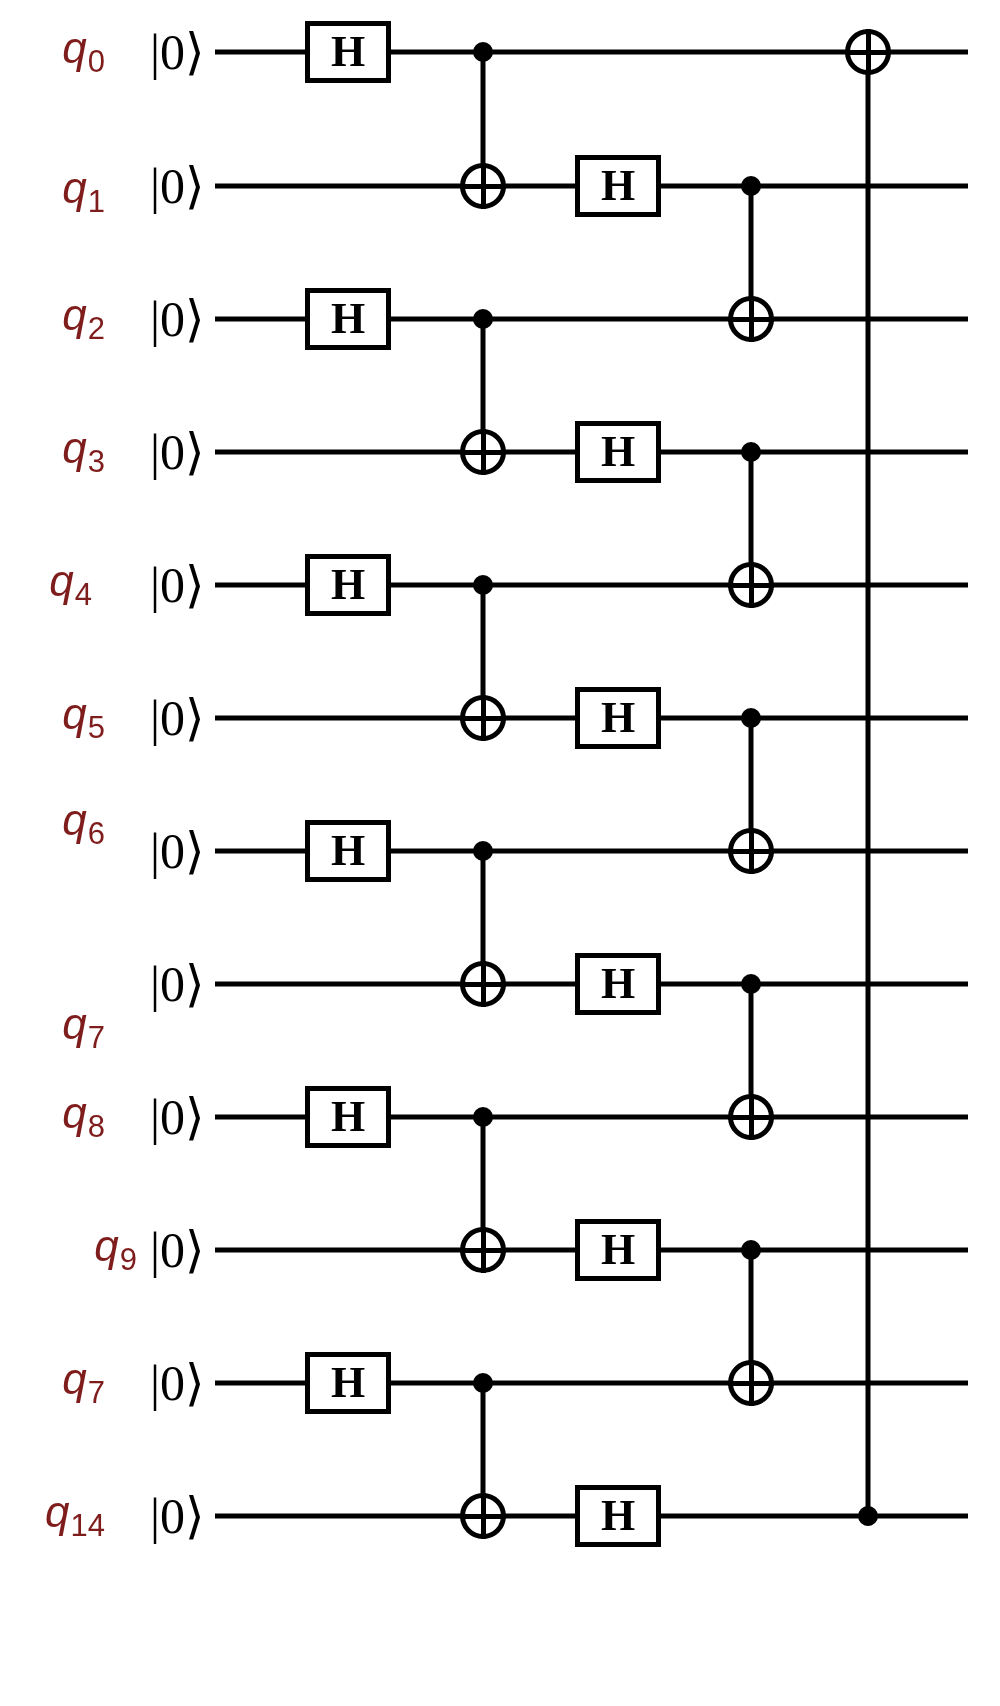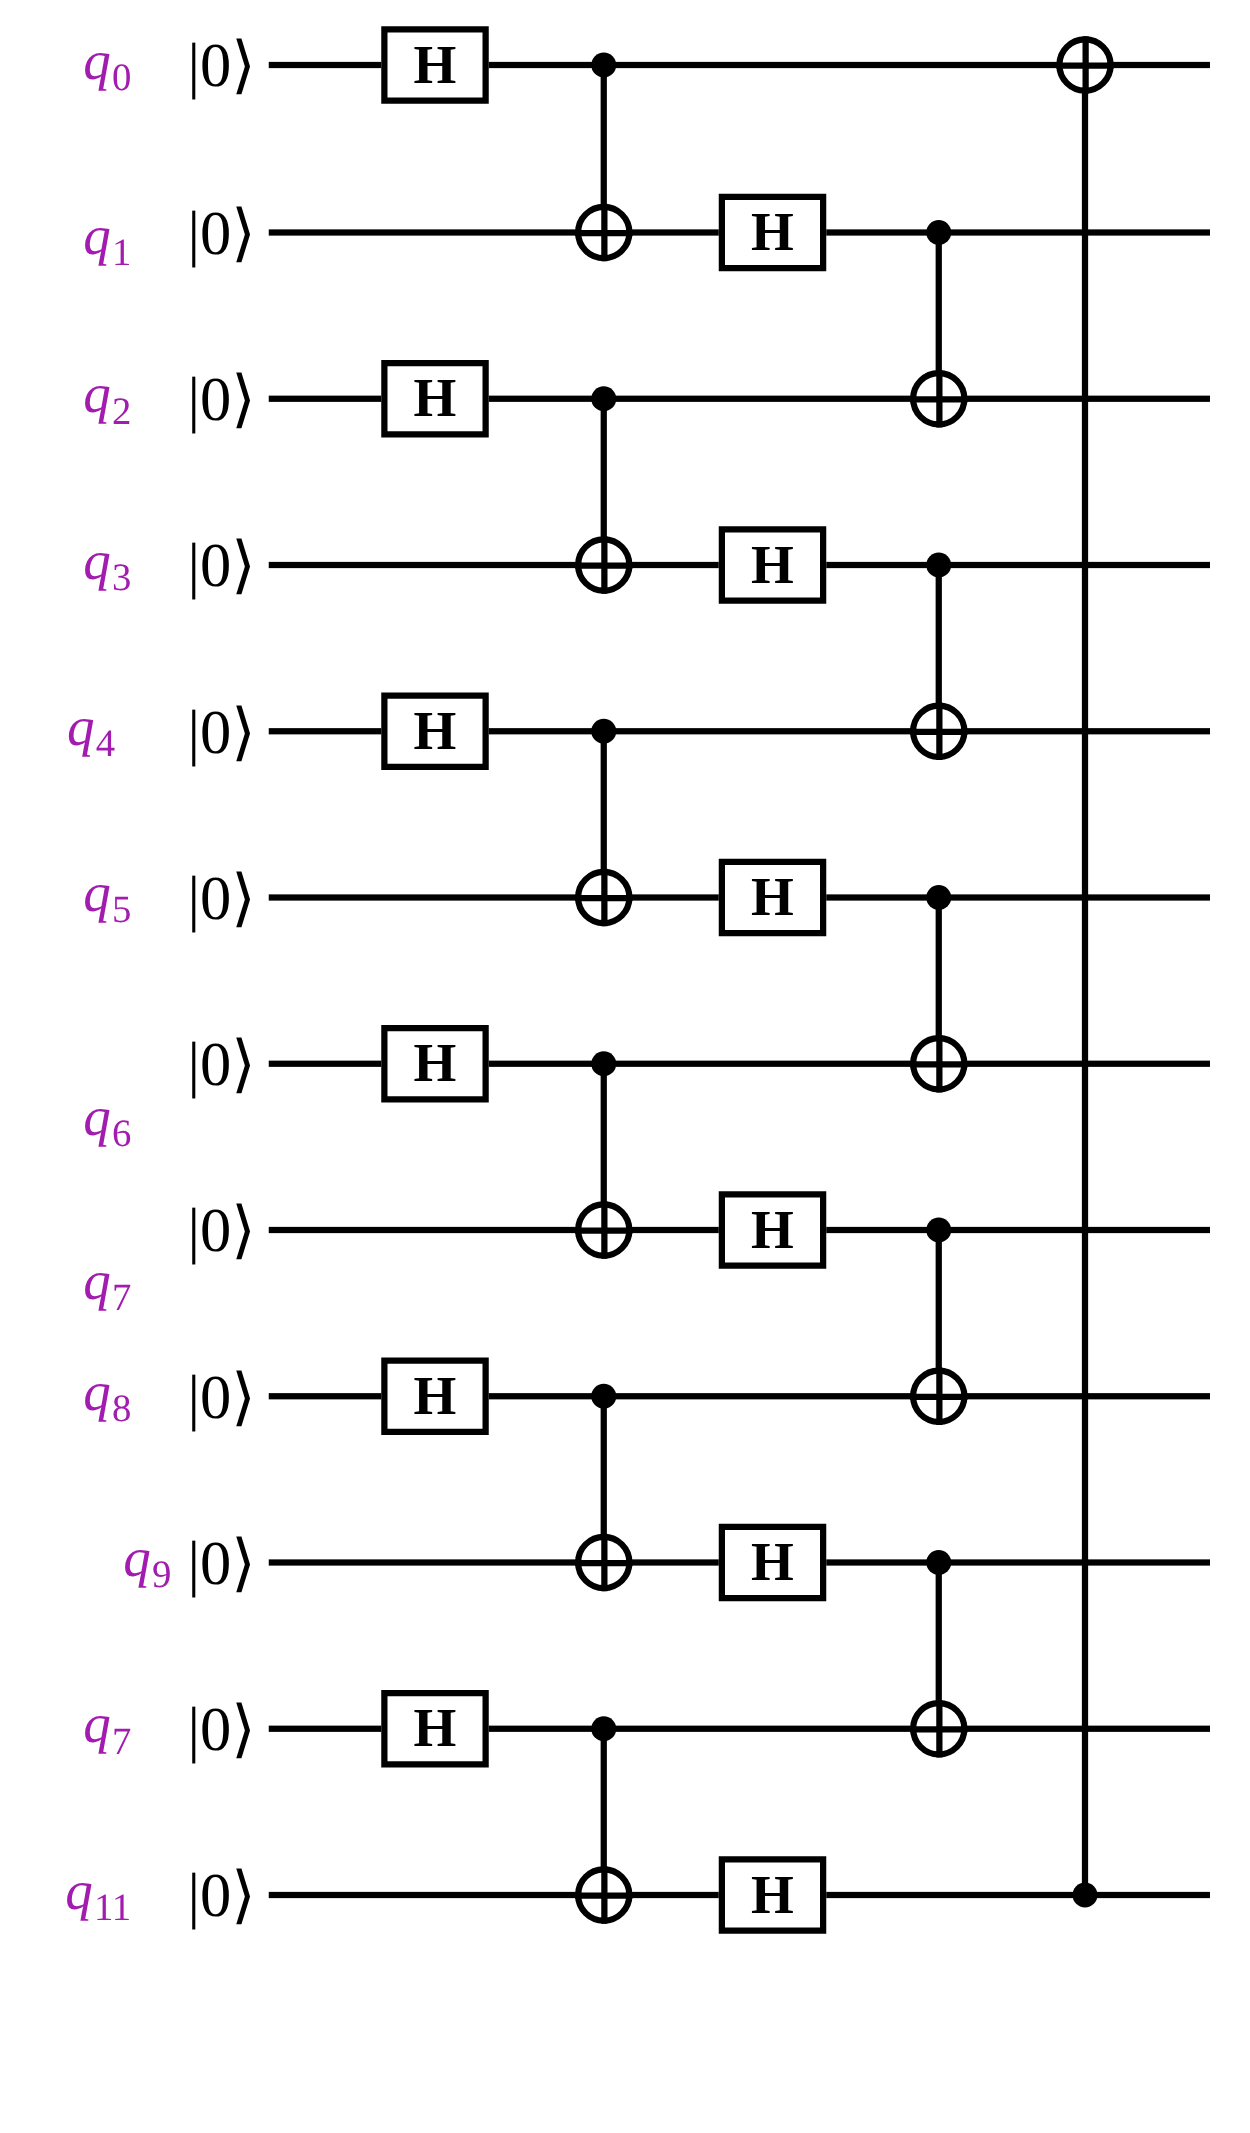--- a/index.html
+++ b/index.html
@@ -7,24 +7,24 @@
   body{font-family:"Liberation Serif",serif;}
   #circuit-root{
     position:relative;
     width:1000px;
     height:1706px;
     background:#ffffff;
     overflow:hidden;
   }
   .qubit-label{
     position:absolute;
-    font-family:Liberation Serif, serif;
+    font-family:Liberation Sans, sans-serif;
     font-style:italic;
     font-size:44px;
-    color:#a21caf;
+    color:#7f1d1d;
     white-space:nowrap;
     transform:translate(-100%,-50%);
     line-height:1;
   }
   .qubit-label .sub{
     font-size:31px;
     font-style:normal;
     vertical-align:-0.30em;
     margin-left:1px;
     letter-spacing:0px;
@@ -111,36 +111,36 @@
     <div class="wire" style="left: 215px; top: 319px; width: 753px;"></div>
     <div class="qubit-label" style="left: 105px; top: 452px;"><span>q</span><span class="sub">3</span></div>
     <div class="ket" style="left: 150px; top: 452px;">|0⟩</div>
     <div class="wire" style="left: 215px; top: 452px; width: 753px;"></div>
     <div class="qubit-label" style="left: 92px; top: 585px;"><span>q</span><span class="sub">4</span></div>
     <div class="ket" style="left: 150px; top: 585px;">|0⟩</div>
     <div class="wire" style="left: 215px; top: 585px; width: 753px;"></div>
     <div class="qubit-label" style="left: 105px; top: 718px;"><span>q</span><span class="sub">5</span></div>
     <div class="ket" style="left: 150px; top: 718px;">|0⟩</div>
     <div class="wire" style="left: 215px; top: 718px; width: 753px;"></div>
-    <div class="qubit-label" style="left: 105px; top: 897px;"><span>q</span><span class="sub">6</span></div>
+    <div class="qubit-label" style="left: 105px; top: 824px;"><span>q</span><span class="sub">6</span></div>
     <div class="ket" style="left: 150px; top: 851px;">|0⟩</div>
     <div class="wire" style="left: 215px; top: 851px; width: 753px;"></div>
     <div class="qubit-label" style="left: 105px; top: 1028px;"><span>q</span><span class="sub">7</span></div>
     <div class="ket" style="left: 150px; top: 984px;">|0⟩</div>
     <div class="wire" style="left: 215px; top: 984px; width: 753px;"></div>
     <div class="qubit-label" style="left: 105px; top: 1117px;"><span>q</span><span class="sub">8</span></div>
     <div class="ket" style="left: 150px; top: 1117px;">|0⟩</div>
     <div class="wire" style="left: 215px; top: 1117px; width: 753px;"></div>
     <div class="qubit-label" style="left: 105px; top: 1250px; margin-left: 32px;"><span>q</span><span class="sub">9</span></div>
     <div class="ket" style="left: 150px; top: 1250px;">|0⟩</div>
     <div class="wire" style="left: 215px; top: 1250px; width: 753px;"></div>
     <div class="qubit-label" style="left: 105px; top: 1383px;"><span>q</span><span class="sub">7</span></div>
     <div class="ket" style="left: 150px; top: 1383px;">|0⟩</div>
     <div class="wire" style="left: 215px; top: 1383px; width: 753px;"></div>
-    <div class="qubit-label" style="left: 105px; top: 1516px;"><span>q</span><span class="sub">11</span></div>
+    <div class="qubit-label" style="left: 105px; top: 1516px;"><span>q</span><span class="sub">14</span></div>
     <div class="ket" style="left: 150px; top: 1516px;">|0⟩</div>
     <div class="wire" style="left: 215px; top: 1516px; width: 753px;"></div>
     <div class="vline" style="left: 483px; top: 52px; height: 134px;"></div>
     <div class="vline" style="left: 483px; top: 319px; height: 133px;"></div>
     <div class="vline" style="left: 483px; top: 585px; height: 133px;"></div>
     <div class="vline" style="left: 483px; top: 851px; height: 133px;"></div>
     <div class="vline" style="left: 483px; top: 1117px; height: 133px;"></div>
     <div class="vline" style="left: 483px; top: 1383px; height: 133px;"></div>
     <div class="vline" style="left: 751px; top: 186px; height: 133px;"></div>
     <div class="vline" style="left: 751px; top: 452px; height: 133px;"></div>

